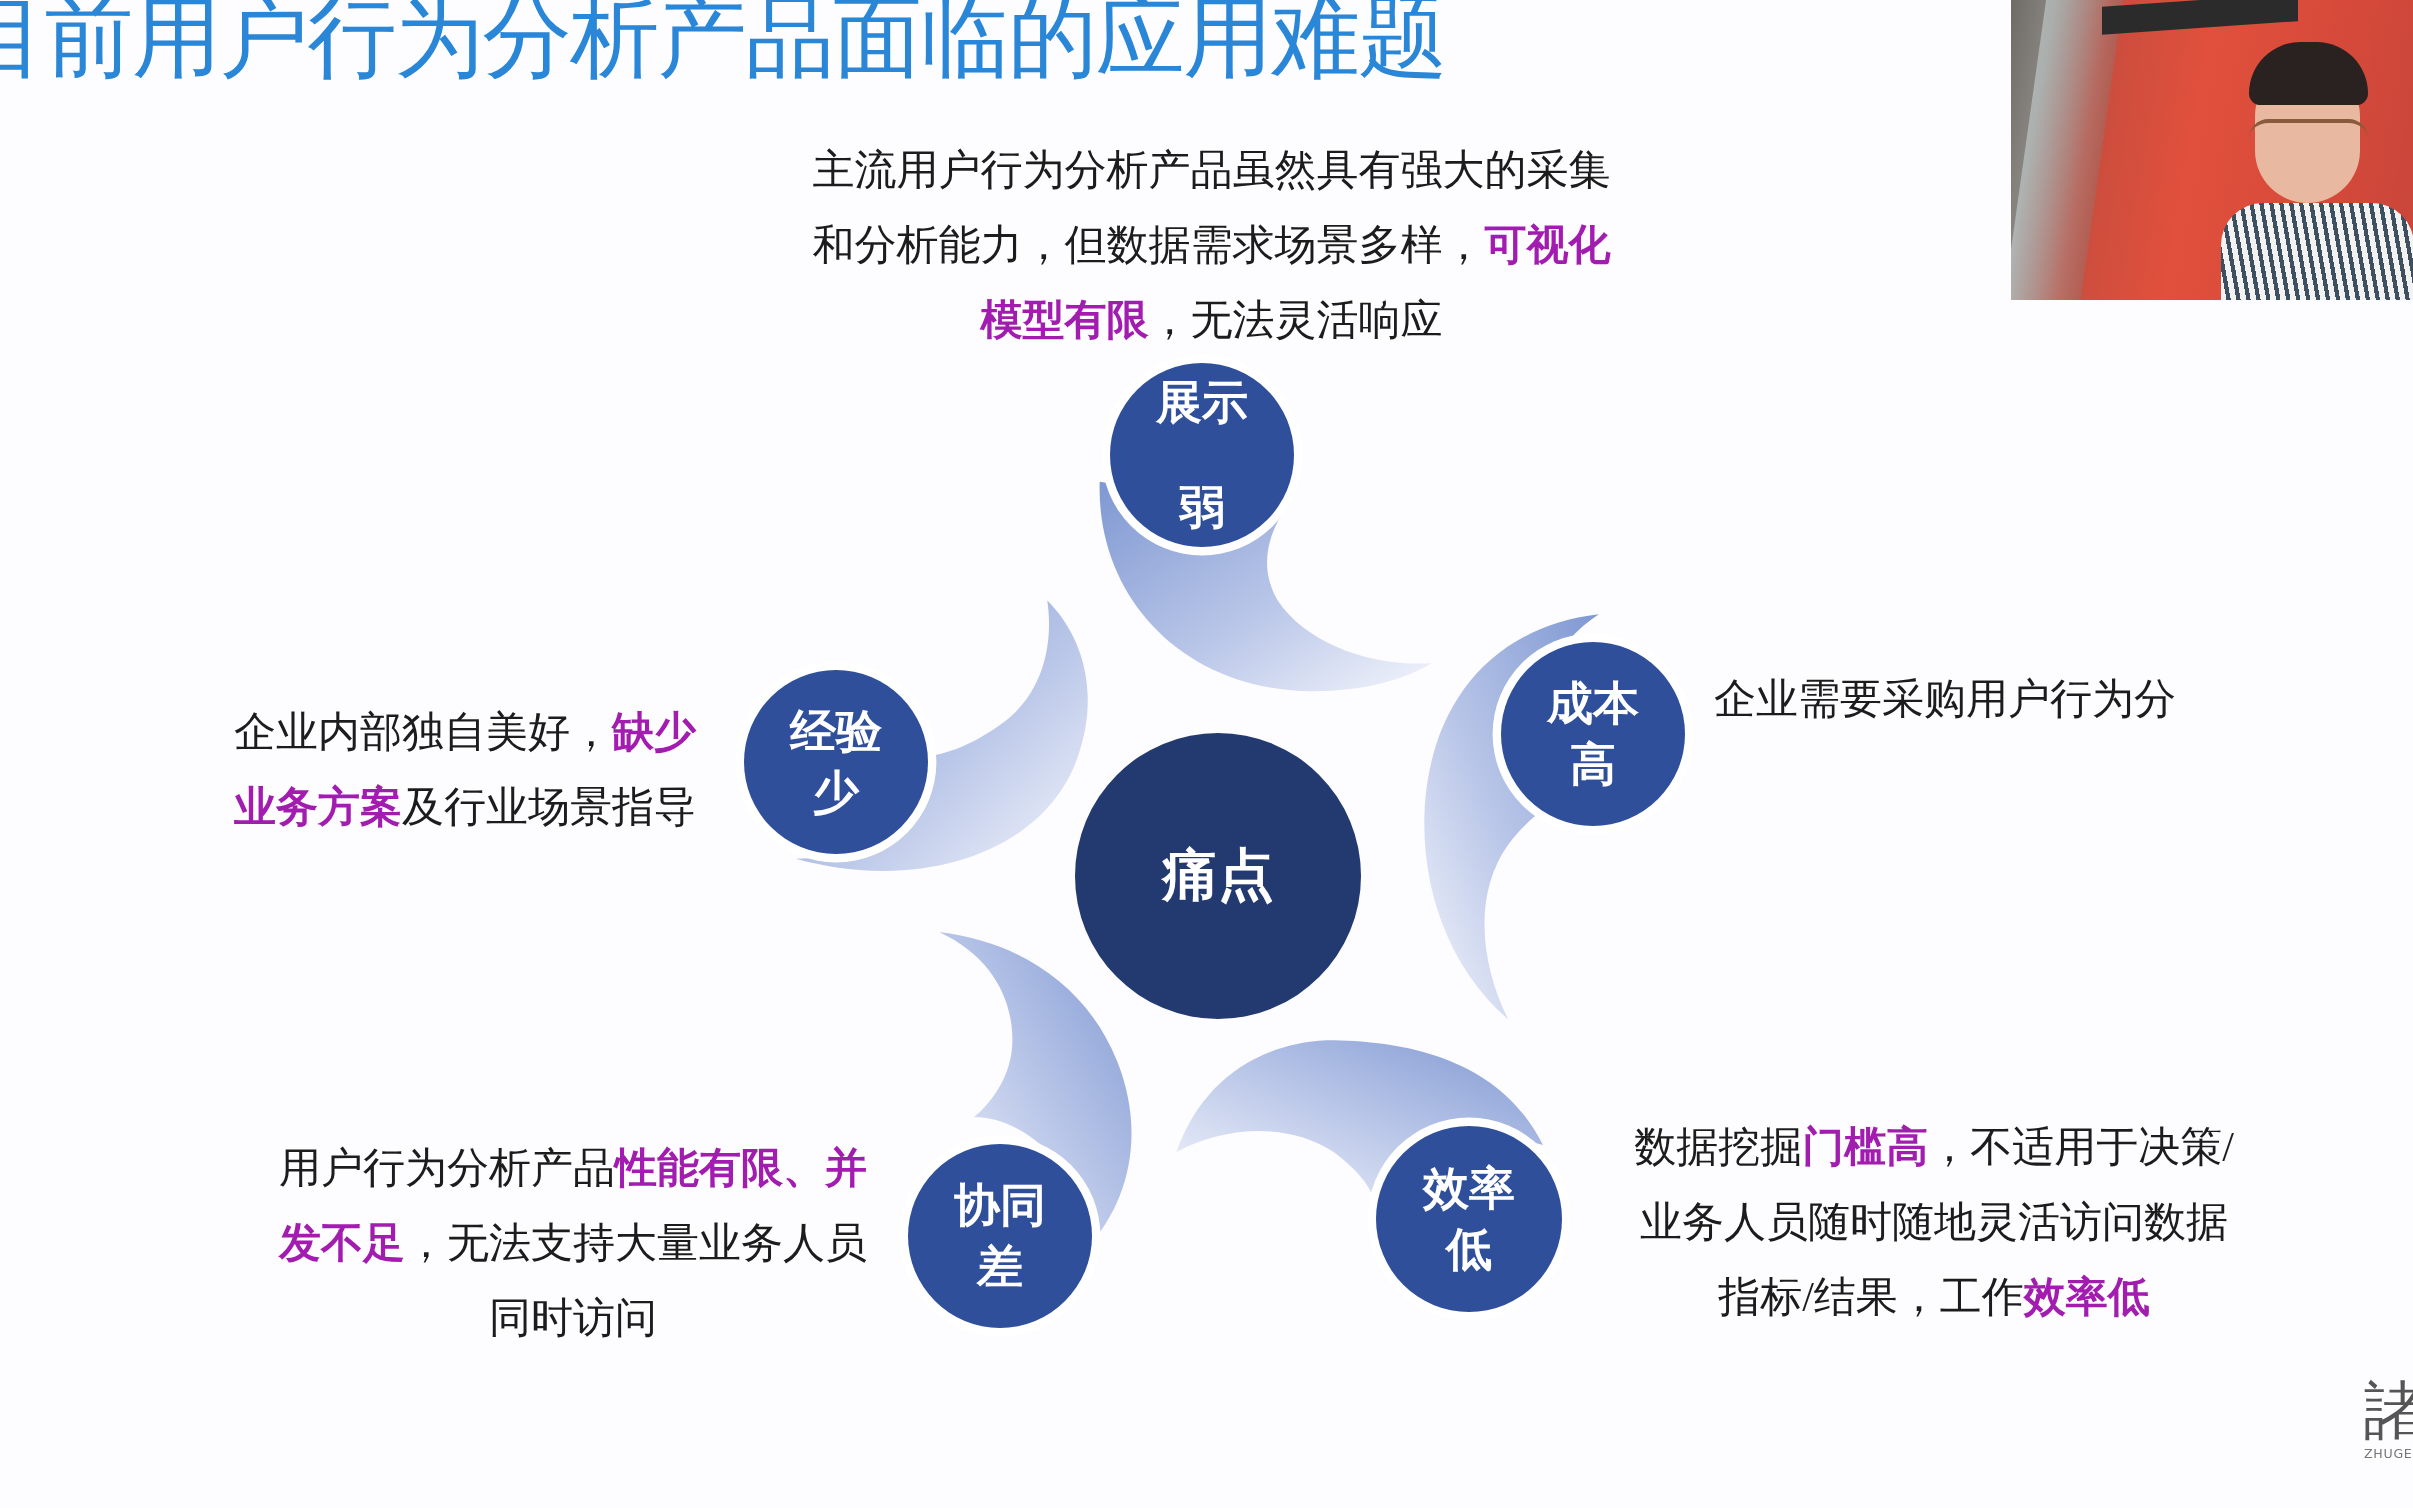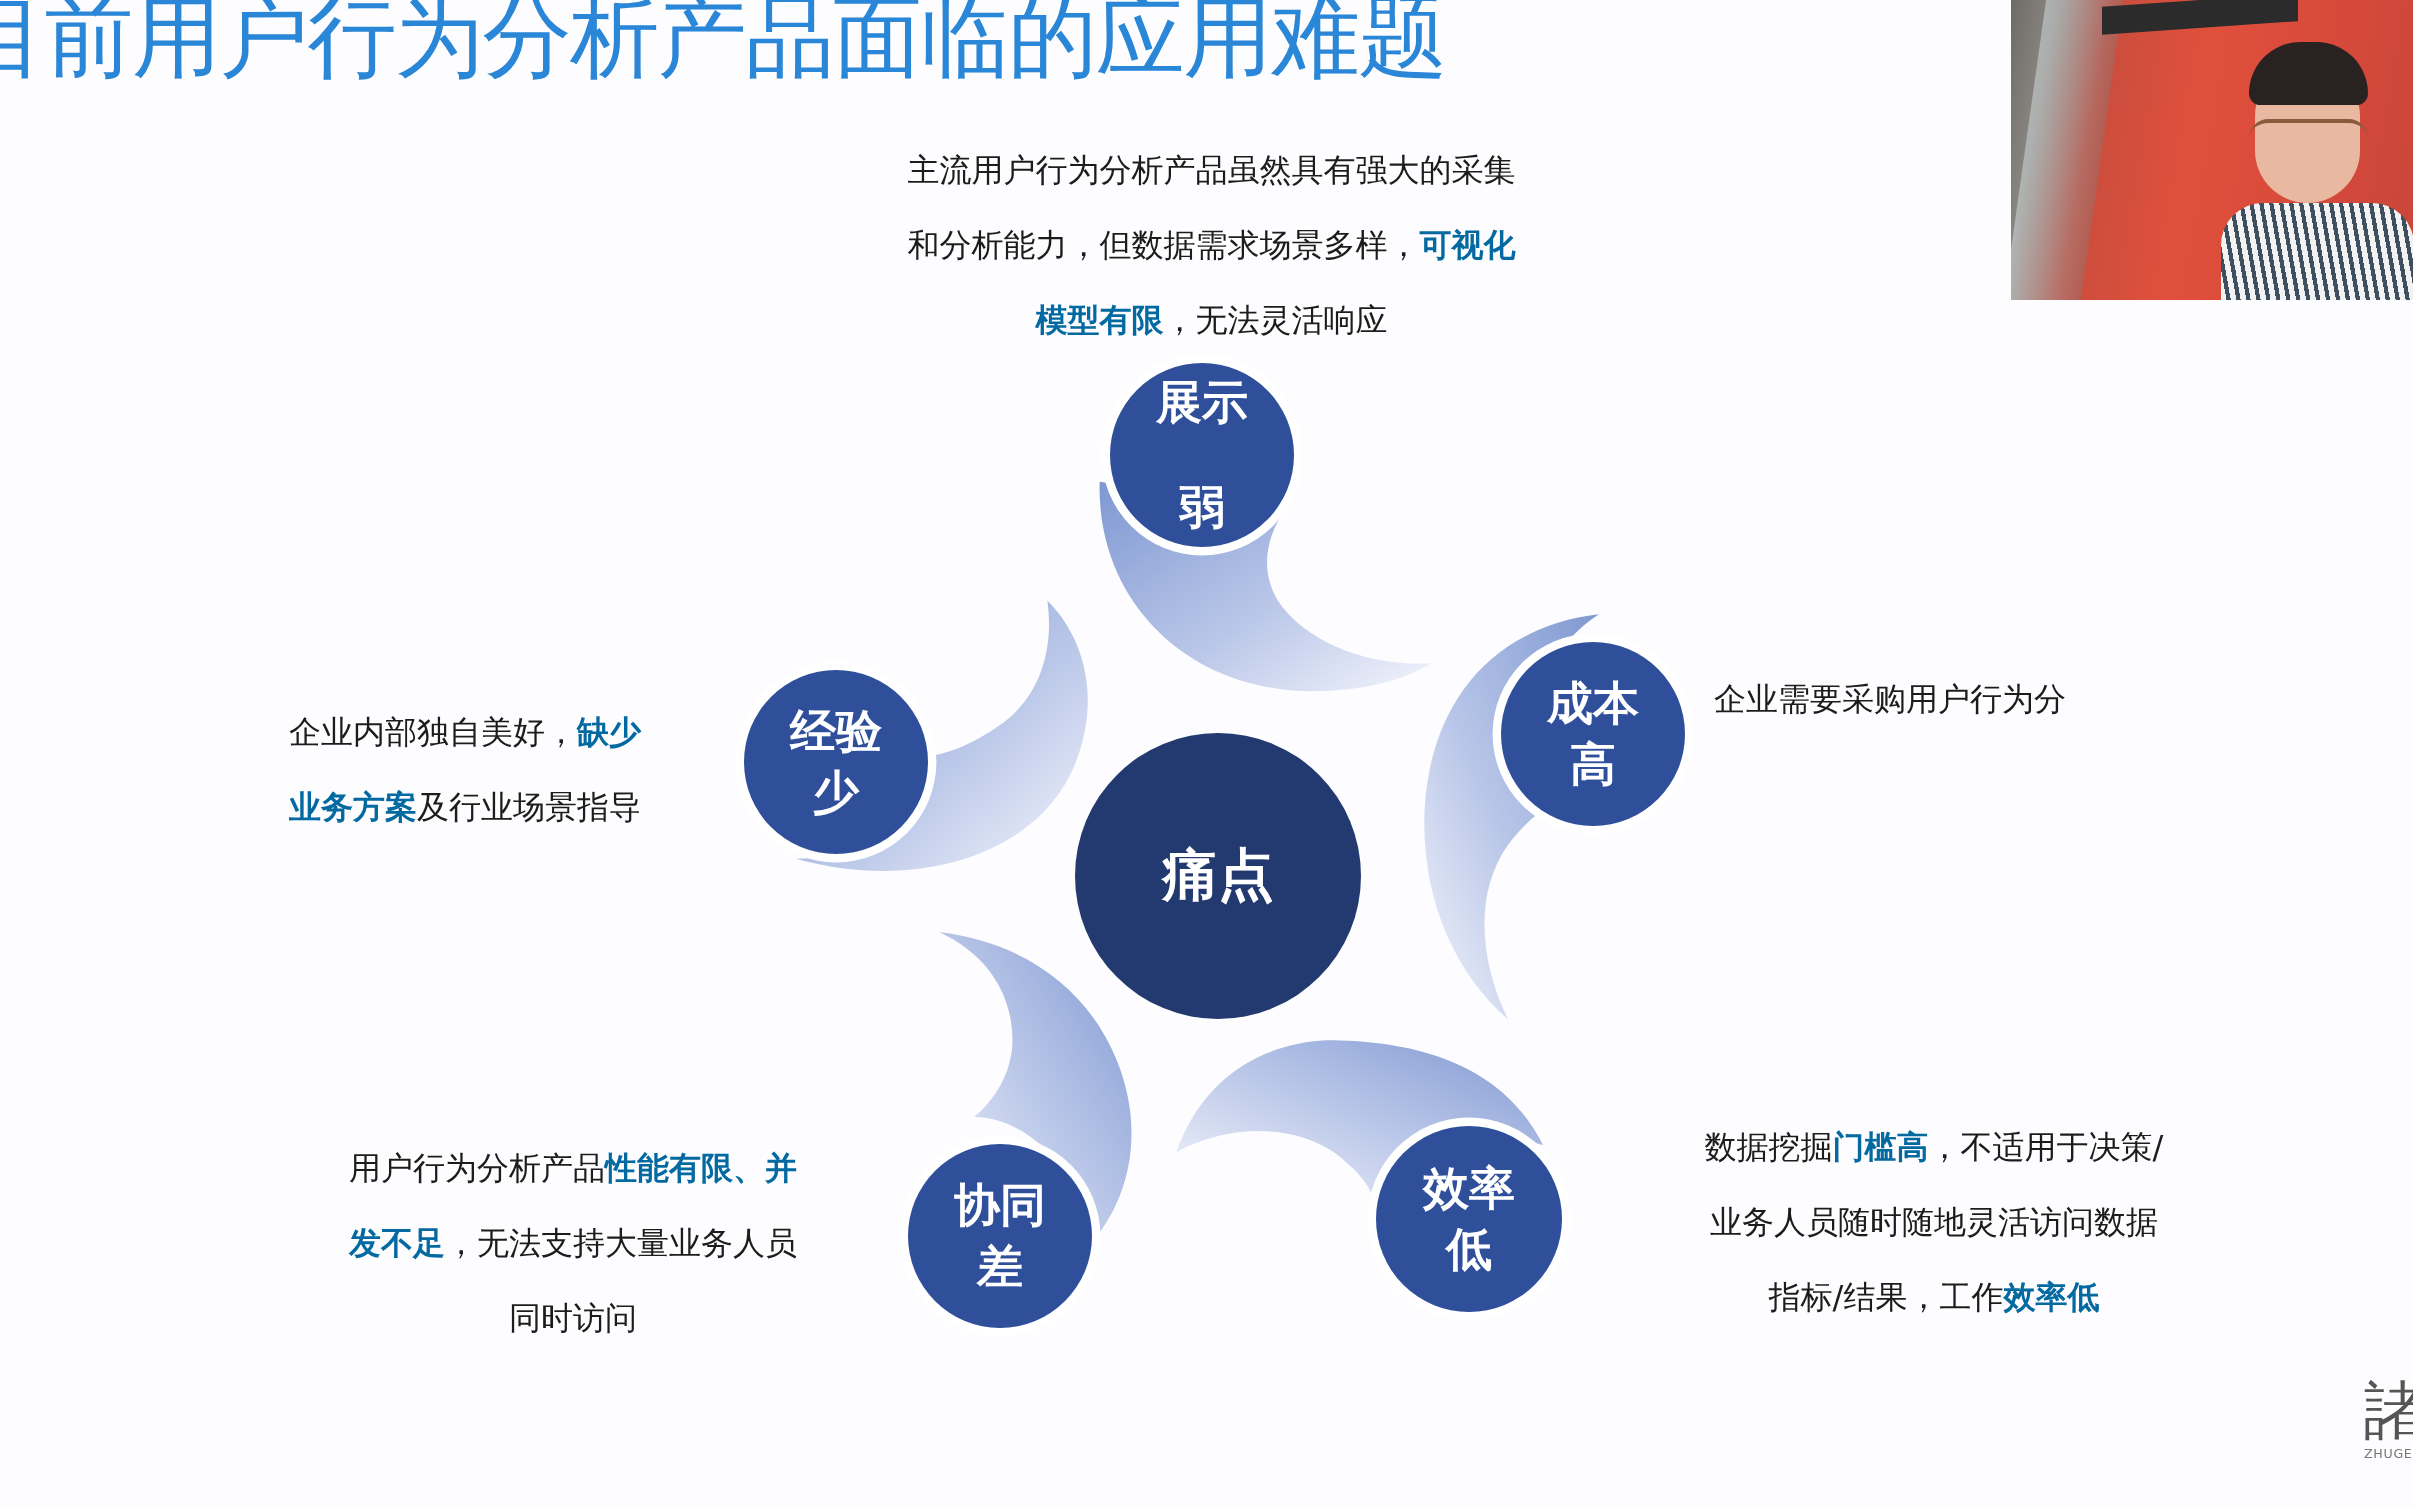--- a/index.html
+++ b/index.html
@@ -15,24 +15,25 @@
   }
   .diagram { position:absolute; left:0; top:0; width:2413px; height:1508px; }
   .node {
     position:absolute; border-radius:50%;
     display:flex; flex-direction:column; align-items:center; justify-content:center;
     color:#ffffff; font-weight:bold; text-align:center;
   }
   .node.petal { background:#2f4f9b; box-shadow:0 0 0 8.4px #ffffff; font-size:46px; line-height:61px; }
   .node.hub { background:#233a70; font-size:56px; }
   .desc {
-    position:absolute; color:#1c1c1c; font-size:32px; line-height:75px;
+    position:absolute; color:#1c1c1c; font-size:42px; line-height:75px;
     white-space:nowrap;
+    font-family:Liberation Serif, serif;
   }
-  .desc .hl { color:#0369a1; font-weight:bold; }
+  .desc .hl { color:#a21caf; font-weight:bold; }
   .desc.center { text-align:center; }
   .desc.left { text-align:left; }
   .webcam {
     position:absolute; left:2011px; top:0; width:402px; height:300px;
     overflow:hidden;
     background:linear-gradient(100deg,#6e6a66 0%,#8a8682 10%,#c94d3e 22%,#e0503c 45%,#d84a3a 70%,#c8463a 100%);
   }
   .webcam .glass { position:absolute; left:14px; top:0; width:77px; height:300px;
     background:linear-gradient(90deg,rgba(200,210,210,0.6),rgba(120,130,130,0.3)); transform:skewX(-8deg); }
   .webcam .beam { position:absolute; left:91px; top:0; width:196px; height:28px; background:#2b2b2b; transform:skewY(-4deg); }

